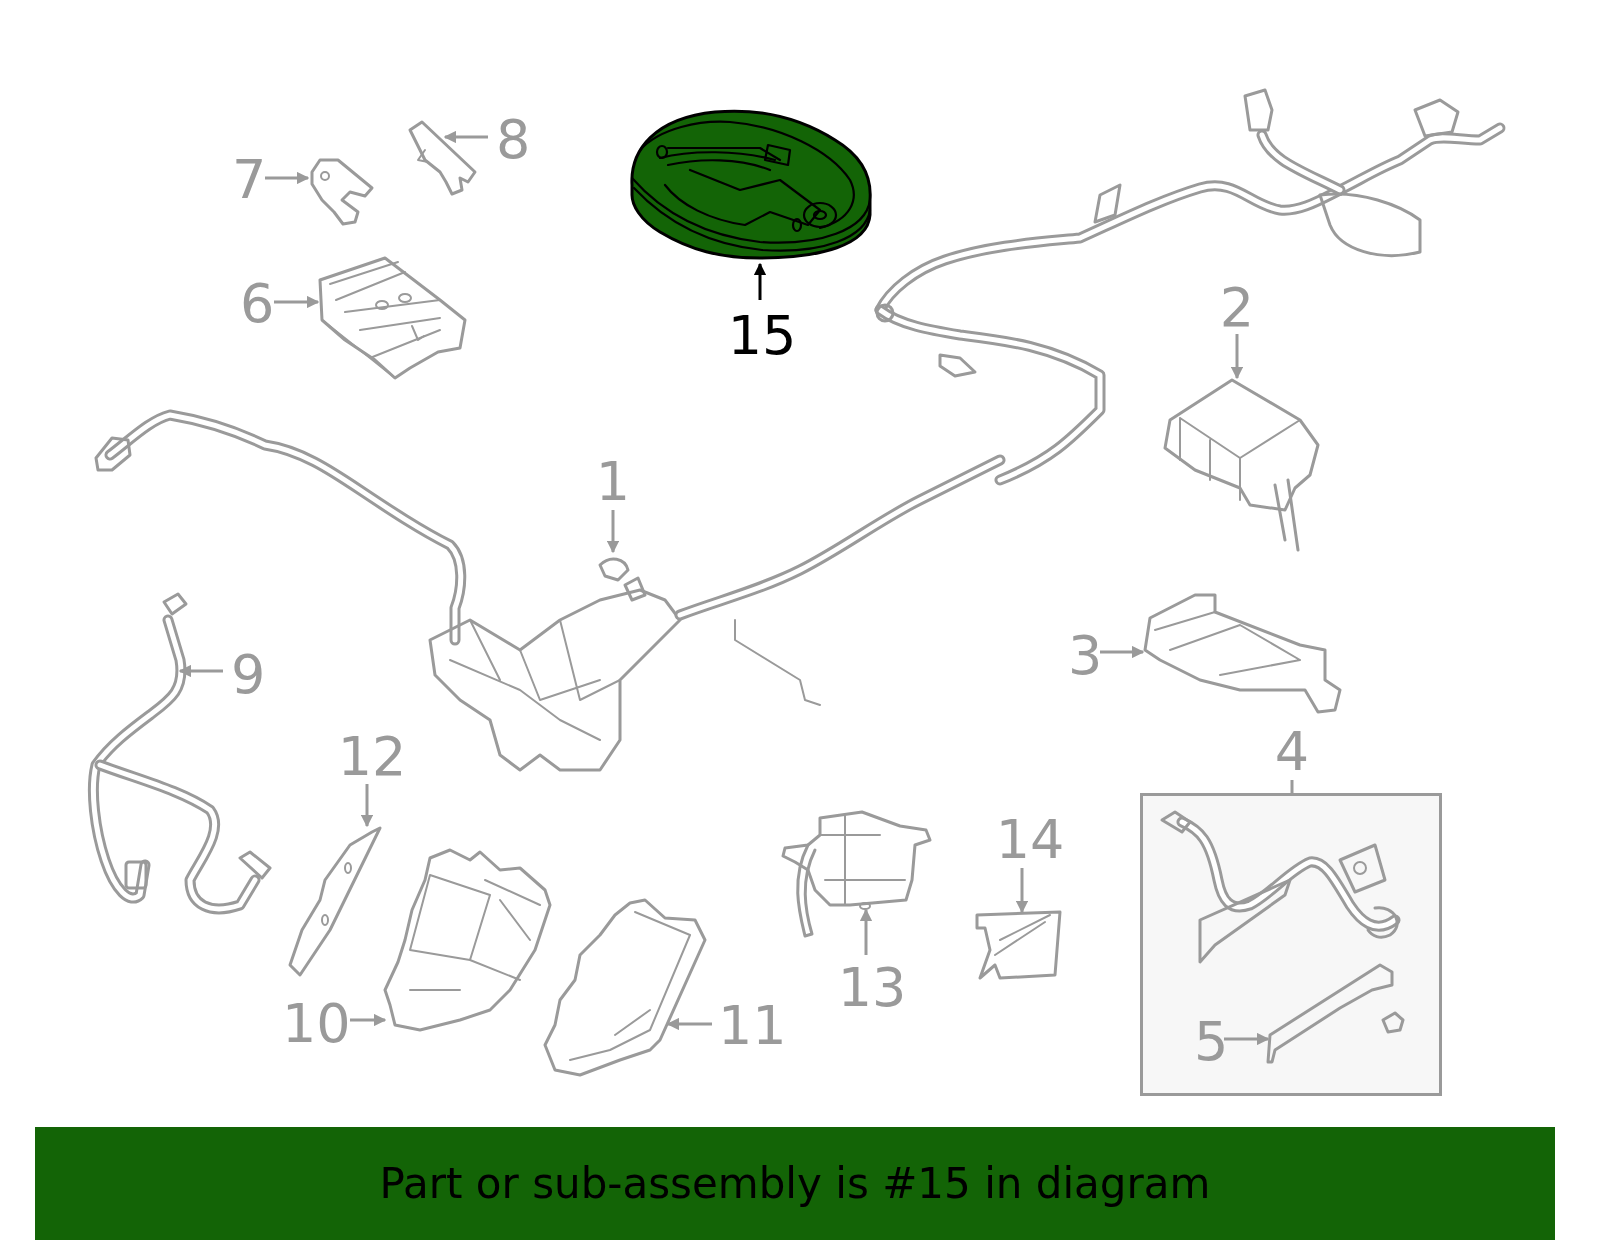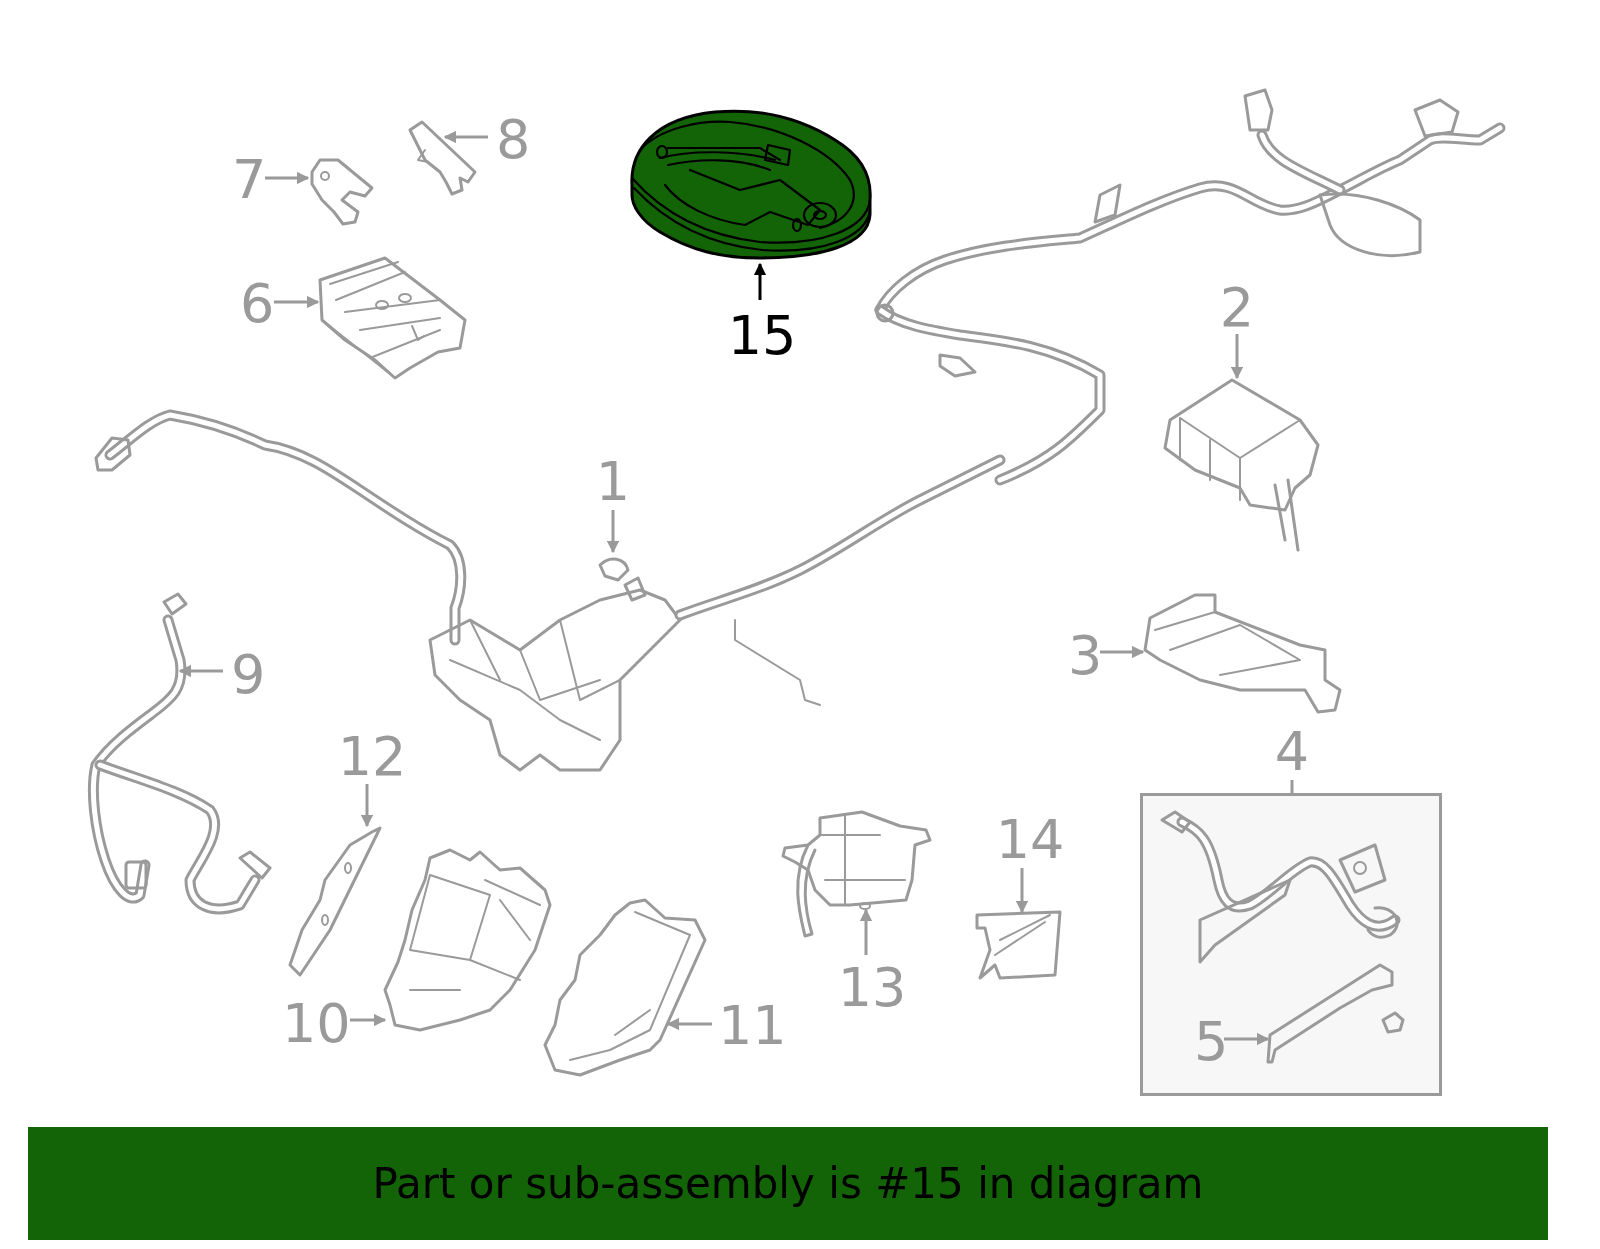--- a/index.html
+++ b/index.html
@@ -11,21 +11,21 @@
   .wire-in { fill:none; stroke:#ffffff; stroke-width:5; stroke-linejoin:round; stroke-linecap:round; }
   .callout-text { fill:#9a9a9a; font-family:"DejaVu Sans", sans-serif; font-size:54px; }
   .callout-text.active { fill:#000000; }
   .leader { stroke:#9a9a9a; stroke-width:3; fill:none; }
   .leader.active { stroke:#000000; }
   .arrowhead { fill:#9a9a9a; }
   .arrowhead.active { fill:#000000; }
   .hl-fill { fill:#136406; stroke:#000000; stroke-width:3; stroke-linejoin:round; }
   .hl-line { fill:none; stroke:#000000; stroke-width:2.2; stroke-linejoin:round; stroke-linecap:round; }
   #kit-box { position:absolute; left:1140px; top:793px; width:302px; height:303px; border:3px solid #9a9a9a; background:#f7f7f7; box-sizing:border-box; }
-  #banner { position:absolute; left:28px; top:1127px; width:1520px; height:113px; background:#136406; display:flex; flex-direction:column; align-items:center; justify-content:center; }
+  #banner { position:absolute; left:35px; top:1127px; width:1520px; height:113px; background:#136406; display:flex; flex-direction:column; align-items:center; justify-content:center; }
   #banner .line { color:#000000; font-family:"DejaVu Sans", sans-serif; font-size:42px; line-height:50px; white-space:nowrap; }
 </style>
 </head>
 <body>
 
 <div id="kit-box"></div>
 
 <svg id="diagram" viewBox="0 0 1600 1249" xmlns="http://www.w3.org/2000/svg">
   <defs>
     <marker id="ah" viewBox="0 0 10 10" refX="9" refY="5" markerWidth="4.2" markerHeight="4.2" orient="auto-start-reverse">

